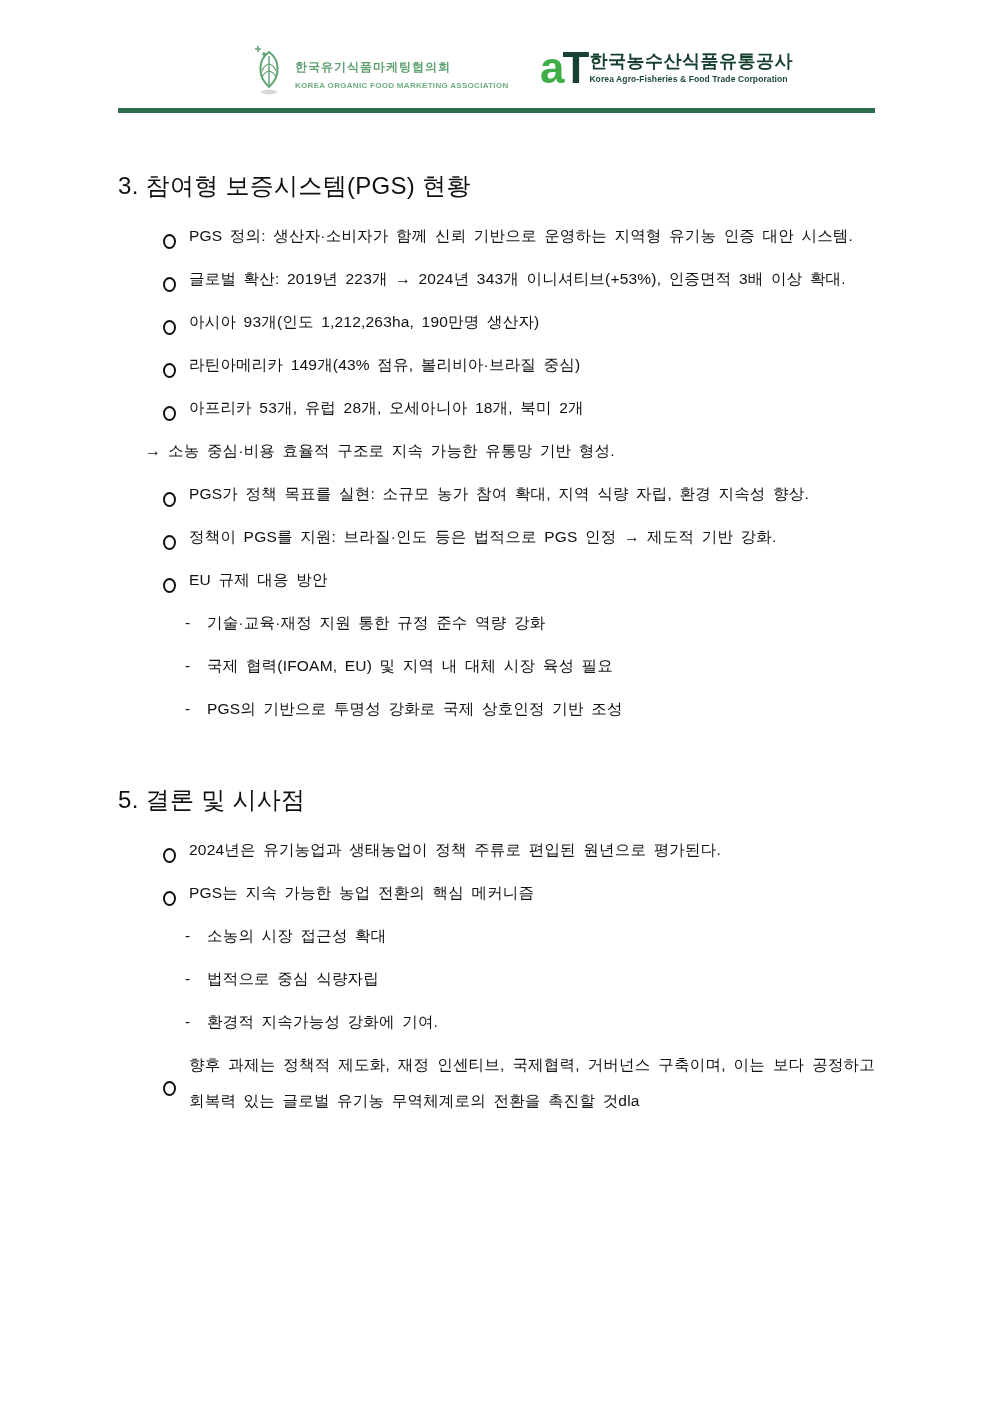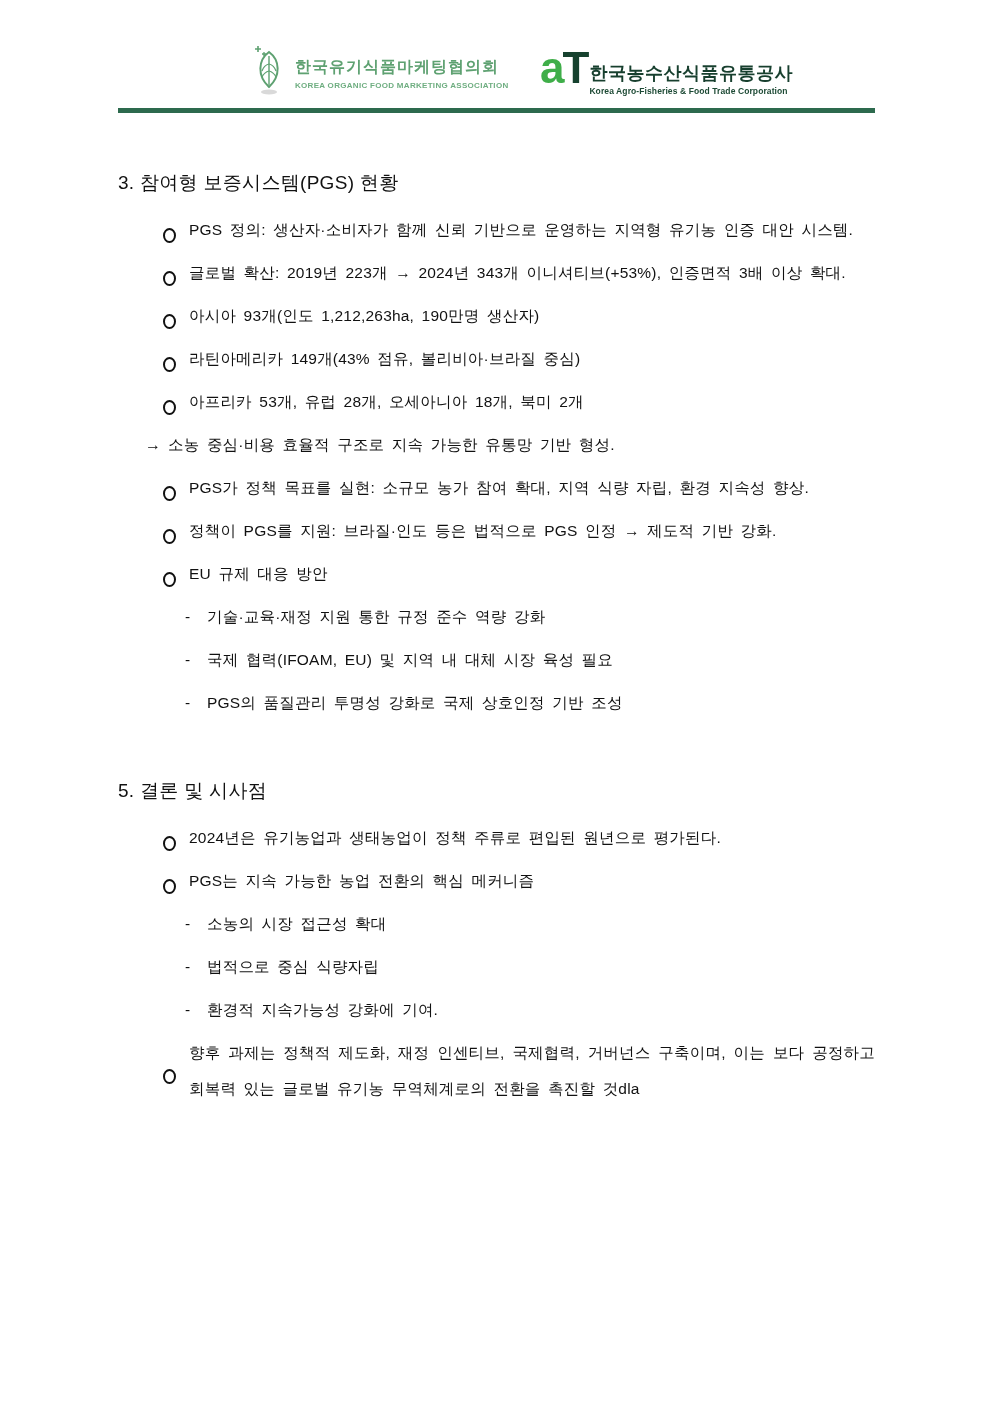--- a/index.html
+++ b/index.html
@@ -4,34 +4,34 @@
 <style>
   html,body { margin:0; padding:0; background:#ffffff; }
   .page {
     position:relative; width:992px; height:1403px; background:#ffffff;
     font-family:"Liberation Sans","DejaVu Sans",sans-serif; color:#111;
     overflow:hidden;
   }
   
   .logo-left { position:absolute; left:250px; top:44px; display:flex; align-items:center; gap:9px; }
   .logo-left-text { display:flex; flex-direction:column; }
-  .logo-left-kr { color:#5ea171; font-size:16px; font-weight:600; letter-spacing:1px; line-height:20px; }
+  .logo-left-kr { color:#5ea171; font-size:12px; font-weight:600; letter-spacing:1px; line-height:20px; }
   .logo-left-en { color:#6fae81; font-size:8px; font-weight:700; letter-spacing:0.3px; margin-top:4px; }
   .logo-right { position:absolute; left:540px; top:47px; display:flex; align-items:flex-start; gap:0; }
   .at-mark { line-height:42px; font-weight:800; white-space:nowrap; }
   .at-a { color:#3fae49; font-size:44px; letter-spacing:-2px; }
   .at-t { color:#17422f; font-size:44px; }
-  .logo-right-text { display:flex; flex-direction:column; margin-top:16px; }
+  .logo-right-text { display:flex; flex-direction:column; margin-top:4px; }
   .logo-right-kr { color:#173f2e; font-size:18px; font-weight:800; letter-spacing:0.5px; line-height:21px; }
   .logo-right-en { color:#1d4a35; font-size:8.5px; font-weight:700; margin-top:2px; letter-spacing:0.1px; }
   .divider { position:absolute; top:108px; left:118px; width:757px; height:5px; background:#2d6a4e; }
   
   .content { position:absolute; top:113px; left:118px; width:757px; }
   .section { margin:0; }
-  .section-title { font-size:19px; font-weight:500; letter-spacing:0.3px; margin:57px 0 16px 0; color:#111; }
+  .section-title { font-size:24px; font-weight:500; letter-spacing:0.3px; margin:57px 0 16px 0; color:#111; }
   .row { display:flex; align-items:center; font-size:15.5px; line-height:36px; margin-bottom:7px; word-spacing:3px; letter-spacing:0.2px; }
   .row-text { flex:1; text-align:justify; }
   .b-circle { flex:none; width:9px; height:11px; border:2px solid #111; border-radius:50%; margin:11px 13px 0 45px; background:transparent; }
   .b-dash  { flex:none; margin-left:67px; width:22px; }
   .b-arrow { flex:none; margin-left:27px; width:23px; font-size:16px; }
 </style>
 </head>
 <body>
 
 <div class="page">
@@ -112,21 +112,21 @@
       <div class="row">
         <span class="b-dash">-</span>
         <span class="row-text">기술·교육·재정 지원 통한 규정 준수 역량 강화</span>
       </div>
       <div class="row">
         <span class="b-dash">-</span>
         <span class="row-text">국제 협력(IFOAM, EU) 및 지역 내 대체 시장 육성 필요</span>
       </div>
       <div class="row">
         <span class="b-dash">-</span>
-        <span class="row-text">PGS의 품질관리 투명성 강화로 국제 상호인정 기반 조성</span>
+        <span class="row-text">PGS의 기반으로 투명성 강화로 국제 상호인정 기반 조성</span>
       </div>
     </div>
 
     <div class="section">
       <h2 class="section-title">5. 결론 및 시사점</h2>
       <div class="row">
         <span class="b-circle"></span>
         <span class="row-text">2024년은 유기농업과 생태농업이 정책 주류로 편입된 원년으로 평가된다.</span>
       </div>
       <div class="row">

